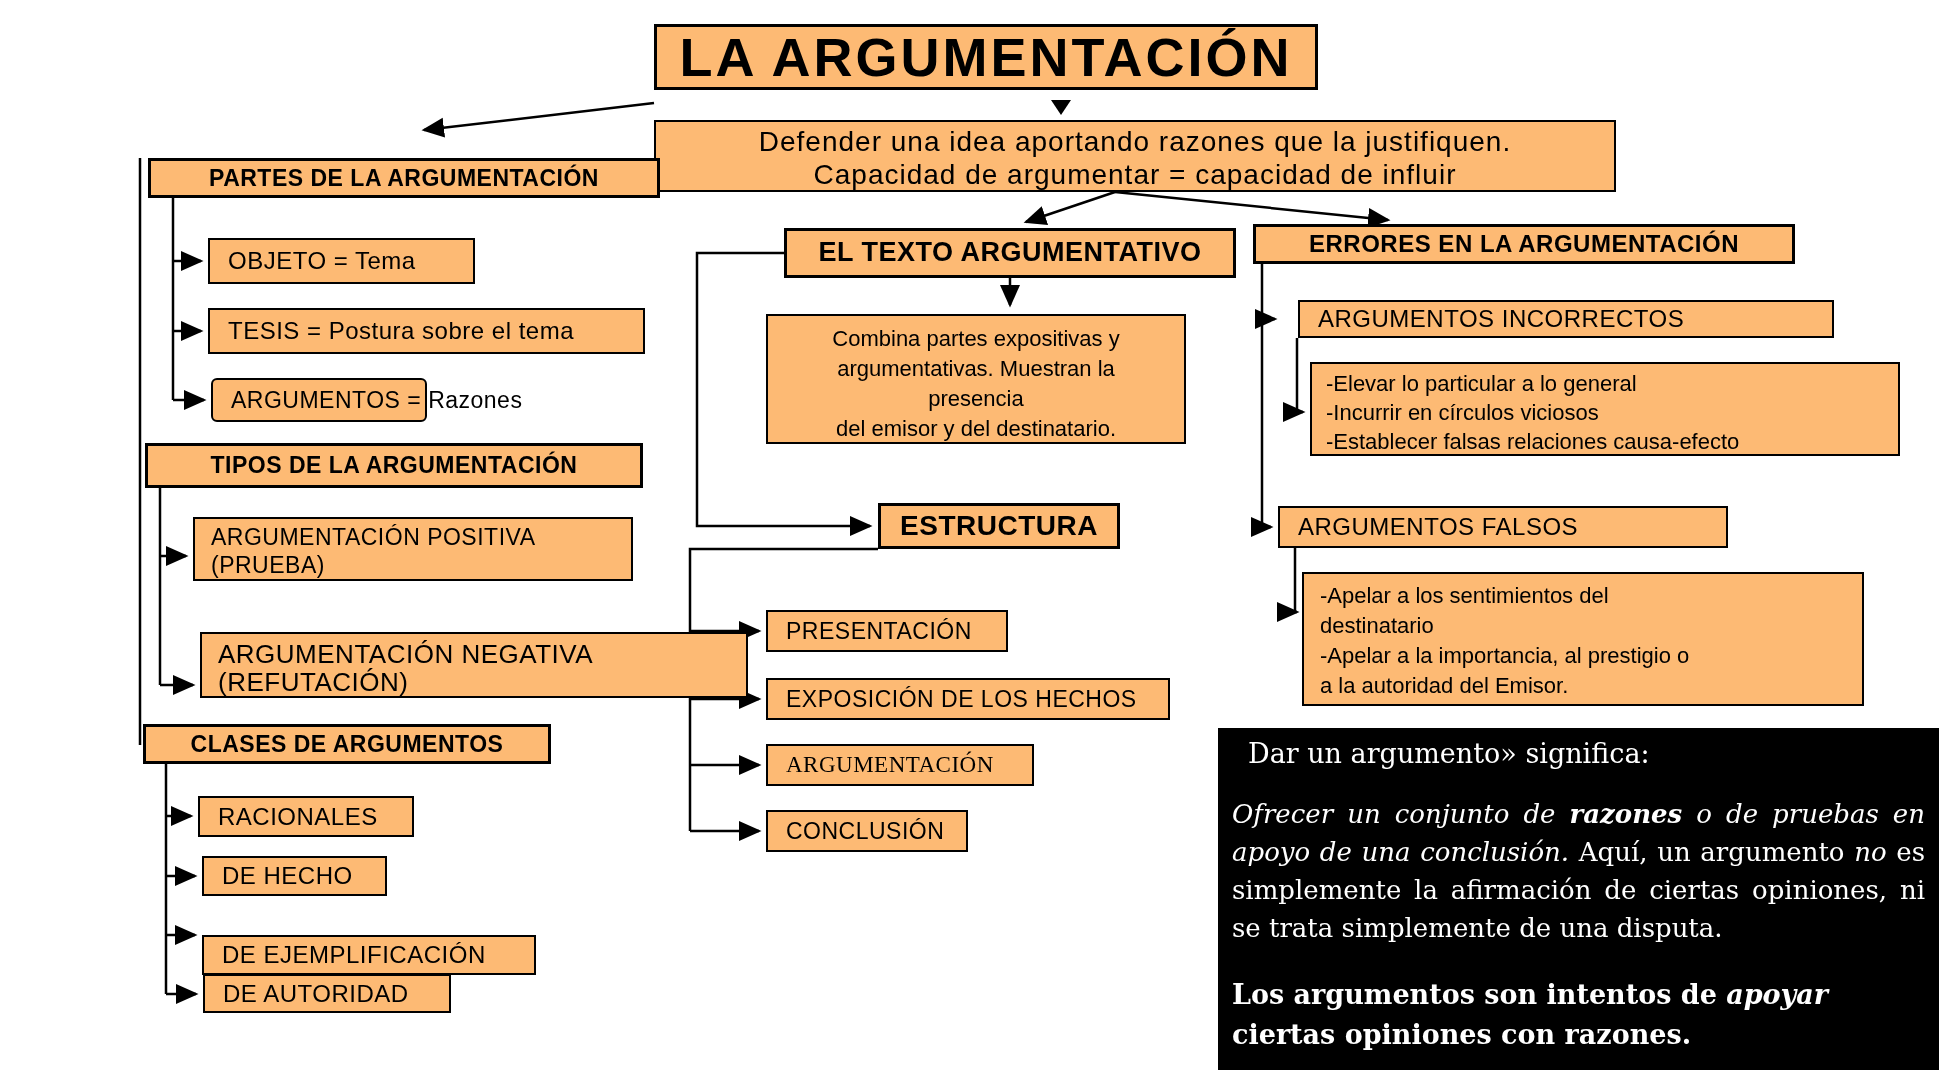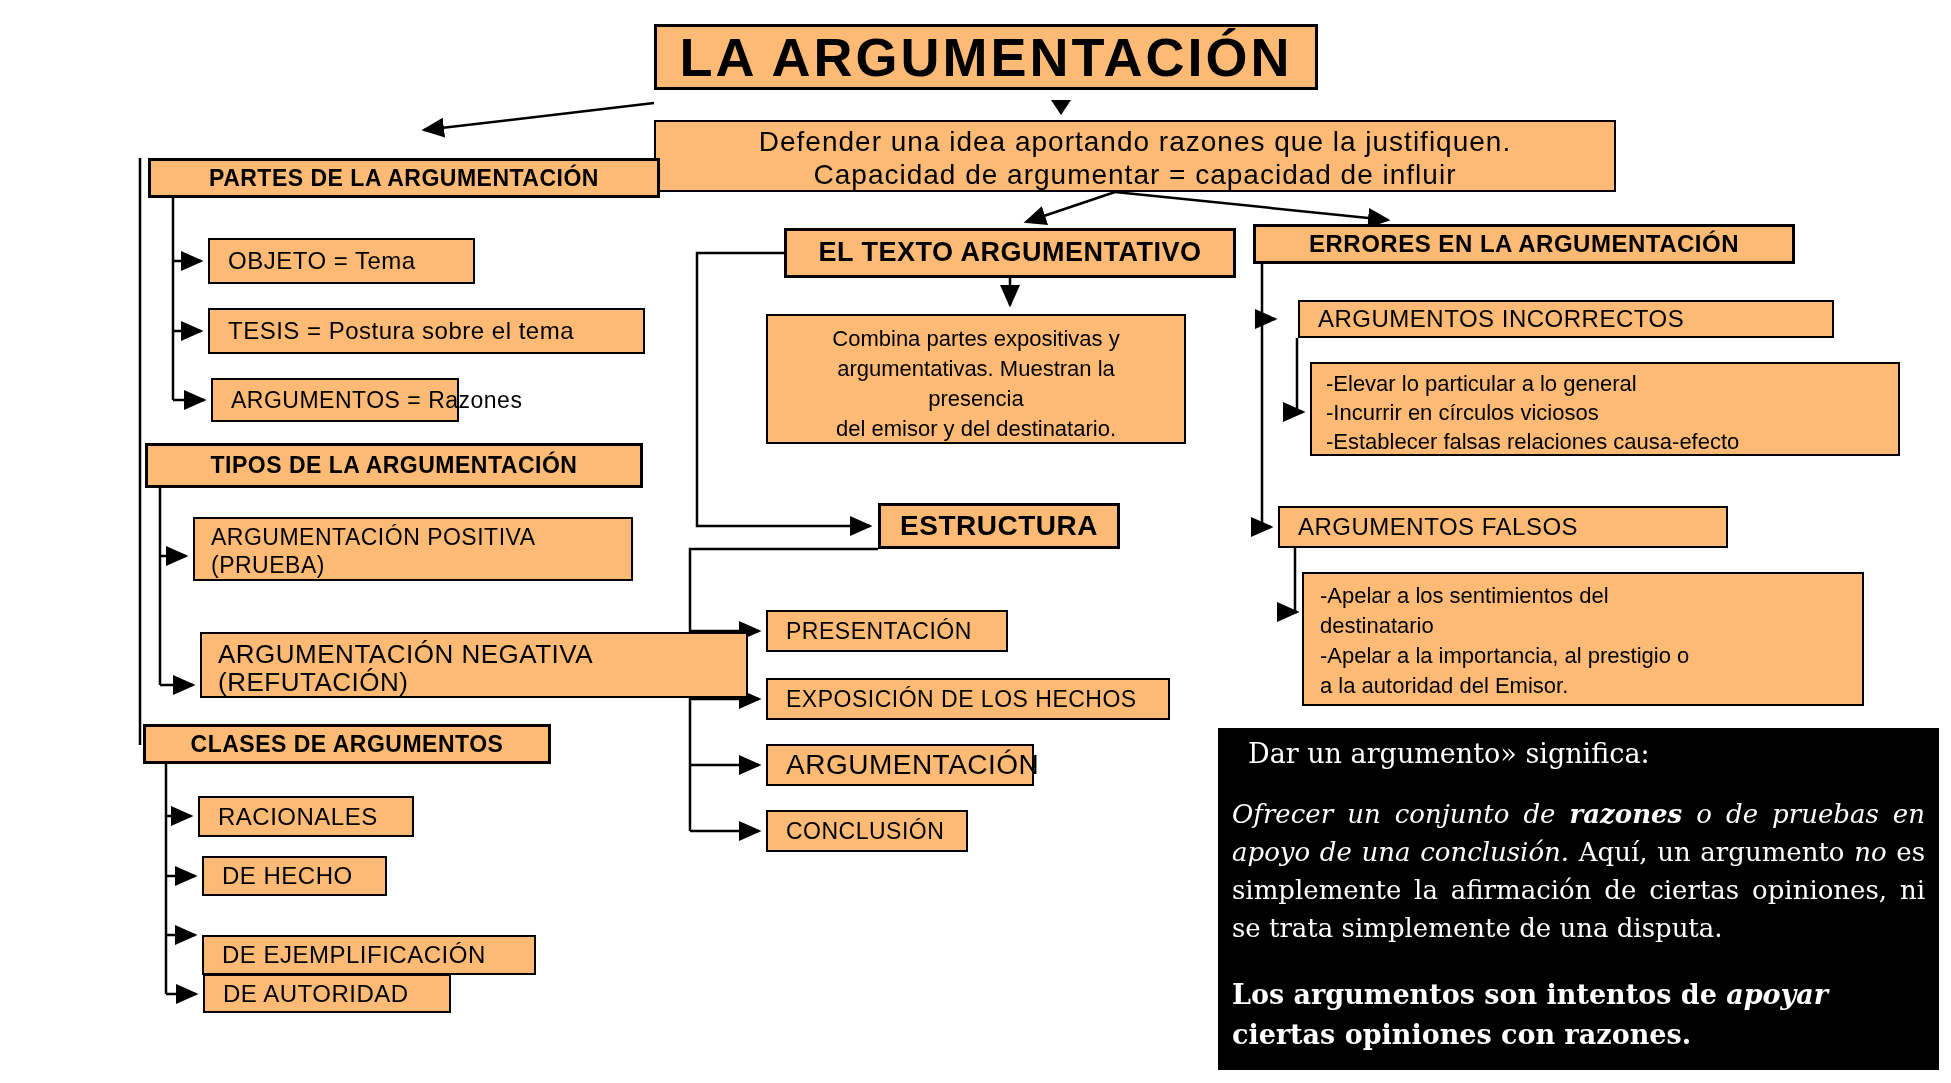--- a/index.html
+++ b/index.html
@@ -114,21 +114,21 @@
 
   <div class="nbox hdr" style="left:148px;top:158px;width:512px;height:40px;font-size:23px;">
     <span>PARTES DE LA ARGUMENTACIÓN</span>
   </div>
   <div class="nbox leaf" style="left:208px;top:238px;width:267px;height:46px;font-size:24px;">
     <span>OBJETO = Tema</span>
   </div>
   <div class="nbox leaf" style="left:208px;top:308px;width:437px;height:46px;font-size:24px;">
     <span>TESIS = Postura sobre el tema</span>
   </div>
-  <div class="nbox leaf" style="left:211px;top:378px;width:248px;height:44px;font-size:23px;">
+  <div class="nbox leaf" style="left:211px;top:378px;width:216px;height:44px;font-size:23px;border-radius:6px;">
     <span>ARGUMENTOS = Razones</span>
   </div>
 
   <div class="nbox hdr" style="left:145px;top:443px;width:498px;height:45px;font-size:23px;">
     <span>TIPOS DE LA ARGUMENTACIÓN</span>
   </div>
   <div class="nbox multi" style="left:193px;top:517px;width:440px;height:64px;font-size:23px;line-height:28px;letter-spacing:.5px;">
     <div>ARGUMENTACIÓN POSITIVA</div>
     <div>(PRUEBA)</div>
   </div>
@@ -165,21 +165,21 @@
 
   <div class="nbox hdr" style="left:878px;top:503px;width:242px;height:46px;font-size:28px;">
     <span>ESTRUCTURA</span>
   </div>
   <div class="nbox leaf" style="left:766px;top:610px;width:242px;height:42px;font-size:23px;">
     <span>PRESENTACIÓN</span>
   </div>
   <div class="nbox leaf" style="left:766px;top:678px;width:404px;height:42px;font-size:23px;">
     <span>EXPOSICIÓN DE LOS HECHOS</span>
   </div>
-  <div class="nbox leaf" style="left:766px;top:744px;width:268px;height:42px;font-size:28px;">
+  <div class="nbox leaf" style="left:766px;top:744px;width:268px;height:42px;font-size:23px;font-family:Liberation Serif, serif;">
     <span>ARGUMENTACIÓN</span>
   </div>
   <div class="nbox leaf" style="left:766px;top:810px;width:202px;height:42px;font-size:23px;">
     <span>CONCLUSIÓN</span>
   </div>
 
   <div class="nbox hdr" style="left:1253px;top:224px;width:542px;height:40px;font-size:24px;">
     <span>ERRORES EN LA ARGUMENTACIÓN</span>
   </div>
   <div class="nbox leaf" style="left:1282px;top:300px;width:536px;height:38px;font-size:24px;margin-left:16px;">

